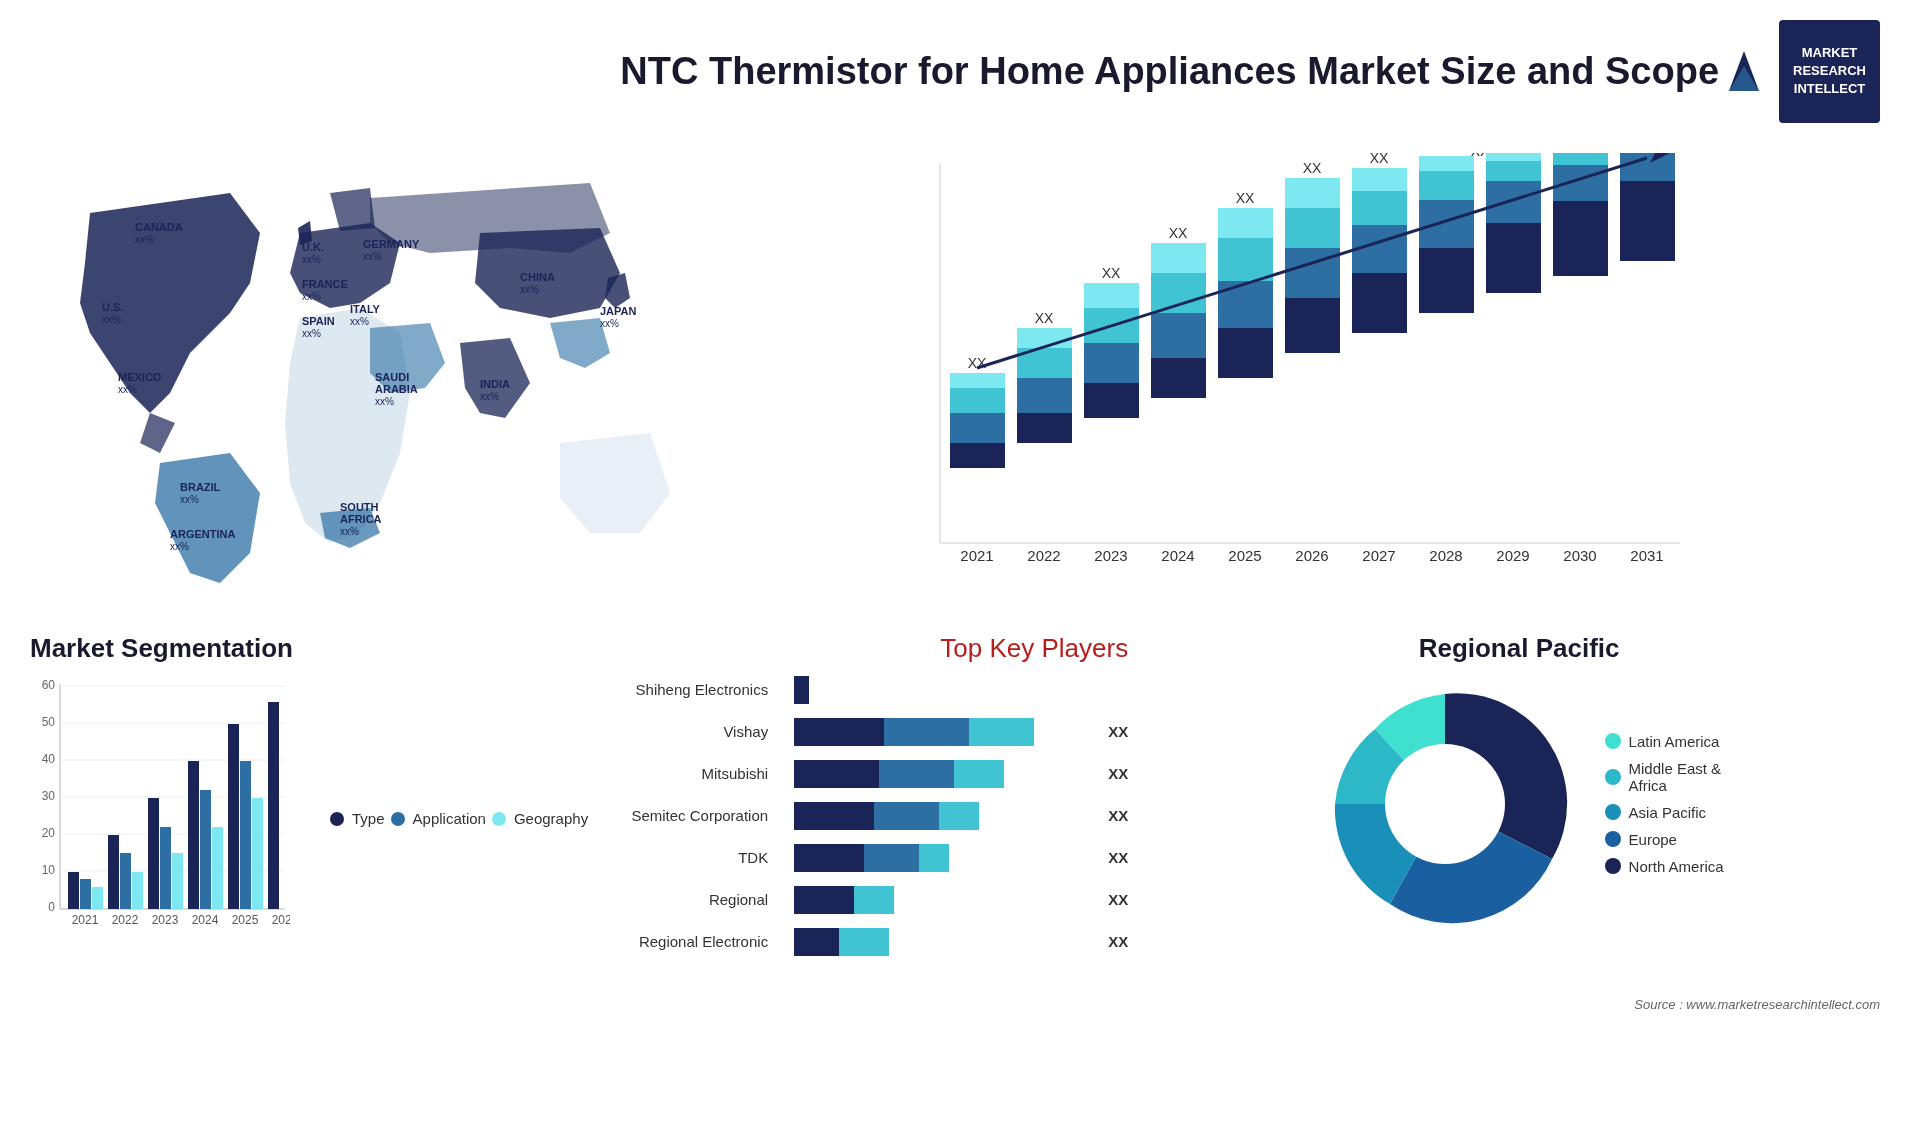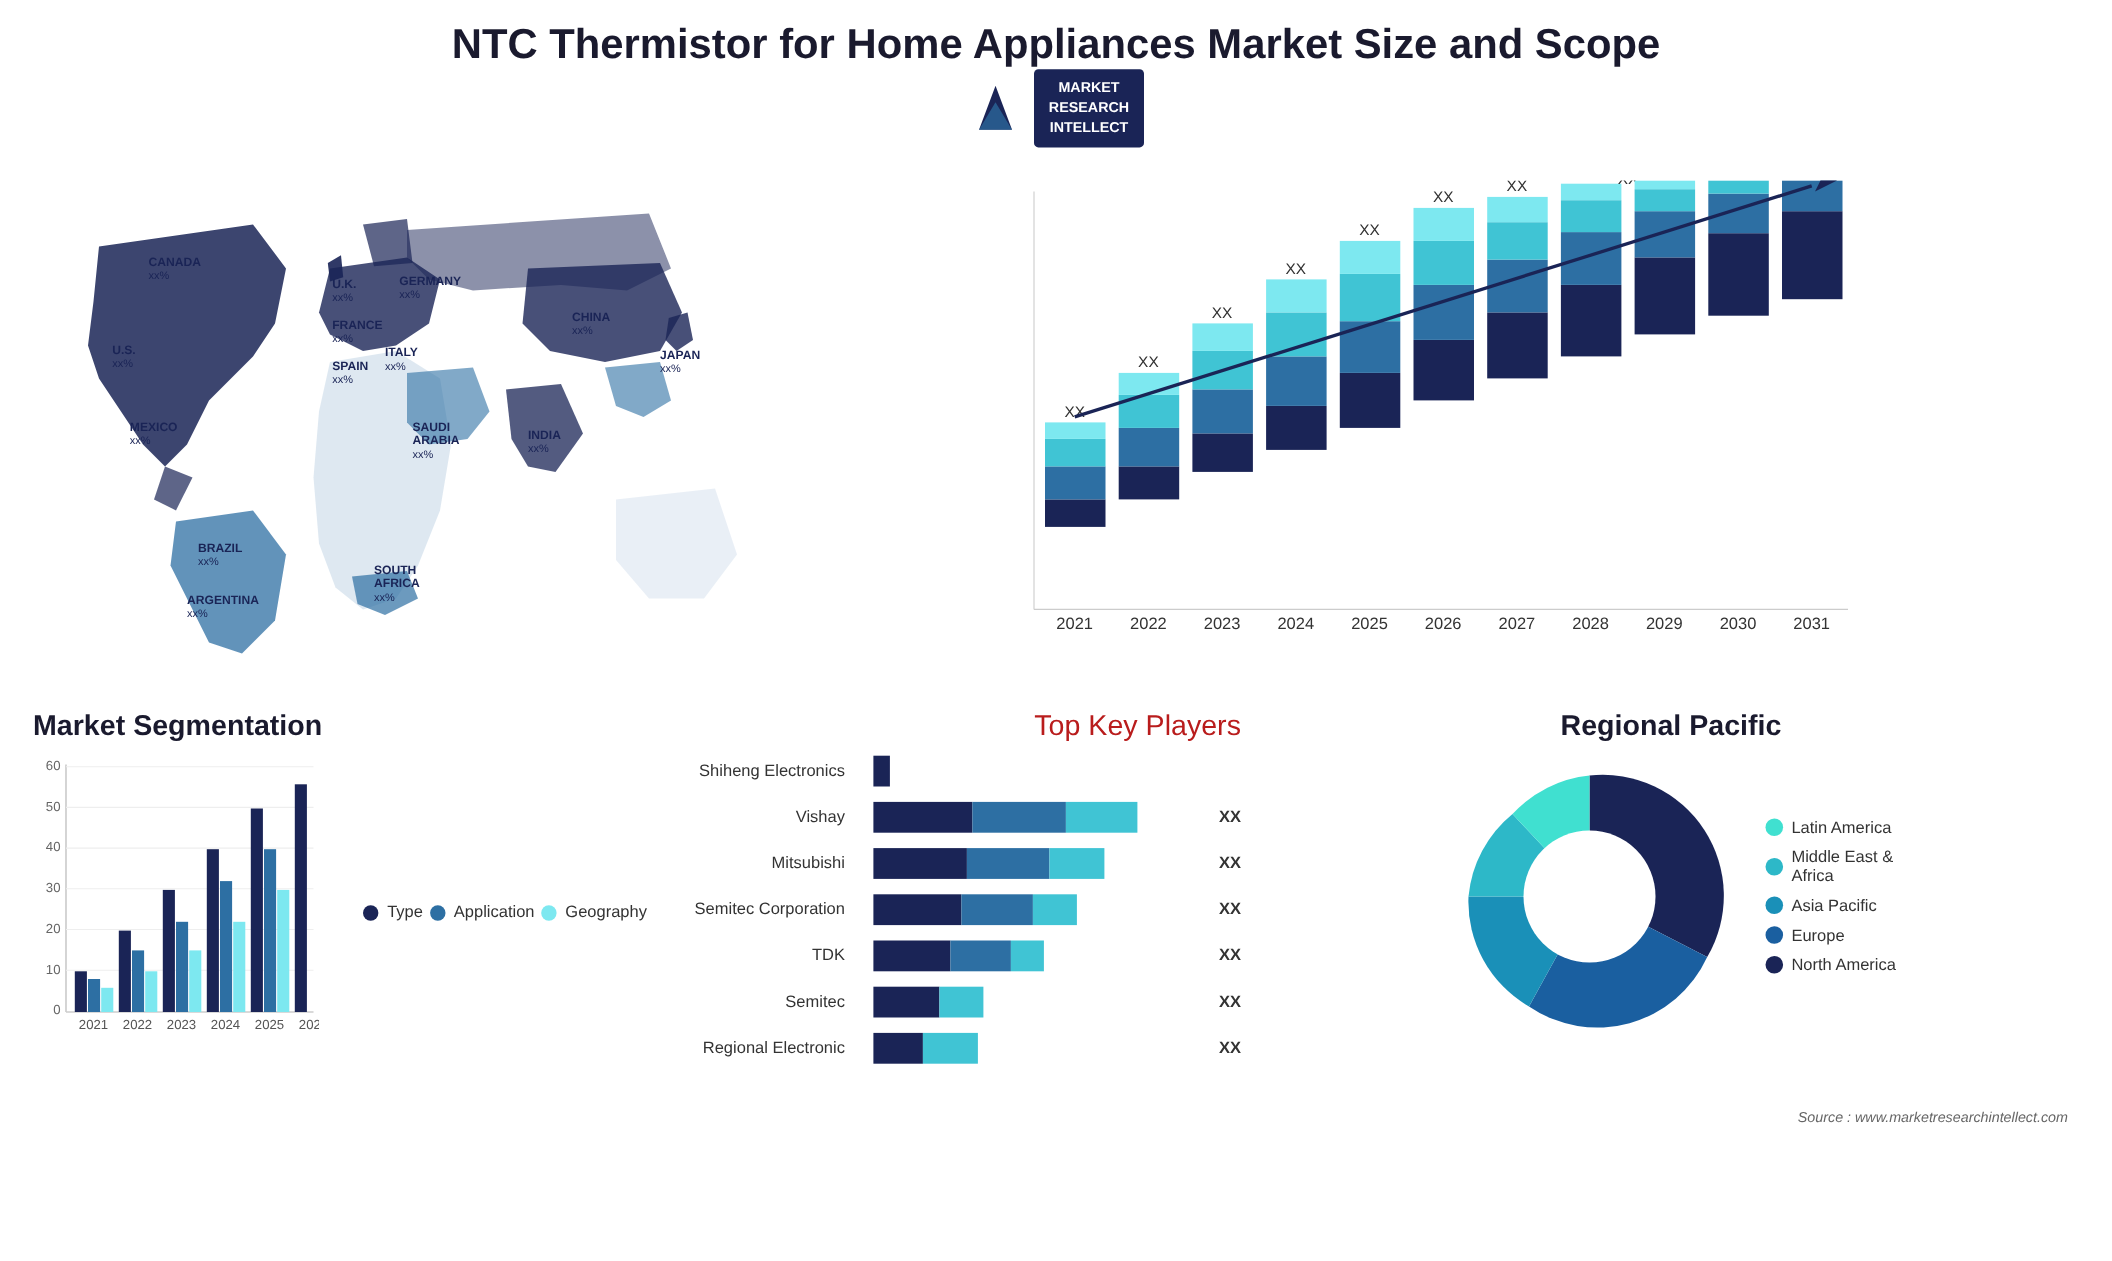--- a/index.html
+++ b/index.html
@@ -8,39 +8,38 @@
       height: 1146px;
       background: #ffffff;
       font-family: 'Arial', sans-serif;
       overflow: hidden;
       position: relative;
     }
 
     
     .header {
       display: flex;
-      justify-content: flex-start;
+      justify-content: flex-end;
       align-items: center;
       padding: 20px 40px 10px 40px;
-      flex-direction: column;
     }
     .page-title {
       font-size: 38px;
       font-weight: 700;
       color: #1a1a2e;
     }
     .logo-area {
       display: flex;
       align-items: center;
       gap: 10px;
     }
     .logo-box {
       background: #1a2456;
       color: white;
-      padding: 8px 14px;
+      padding: 24px 14px;
       border-radius: 4px;
       font-size: 13px;
       font-weight: 700;
       line-height: 1.4;
       text-align: center;
     }
     .logo-icon {
       width: 50px;
       height: 50px;
     }
@@ -529,21 +528,21 @@
           <span class="player-name">TDK</span>
           <div class="player-bar-wrap">
             <div class="player-bar-seg1" style="width:70px;"></div>
             <div class="player-bar-seg2" style="width:55px;"></div>
             <div class="player-bar-seg3" style="width:30px;"></div>
           </div>
           <span class="player-val">XX</span>
         </div>
 
         <div class="player-row">
-          <span class="player-name">Semitec</span>
+          <span class="player-name">Regional</span>
           <div class="player-bar-wrap">
             <div class="player-bar-seg1" style="width:60px;"></div>
             <div class="player-bar-seg3" style="width:40px;"></div>
           </div>
           <span class="player-val">XX</span>
         </div>
 
         <div class="player-row">
           <span class="player-name">Regional Electronic</span>
           <div class="player-bar-wrap">

